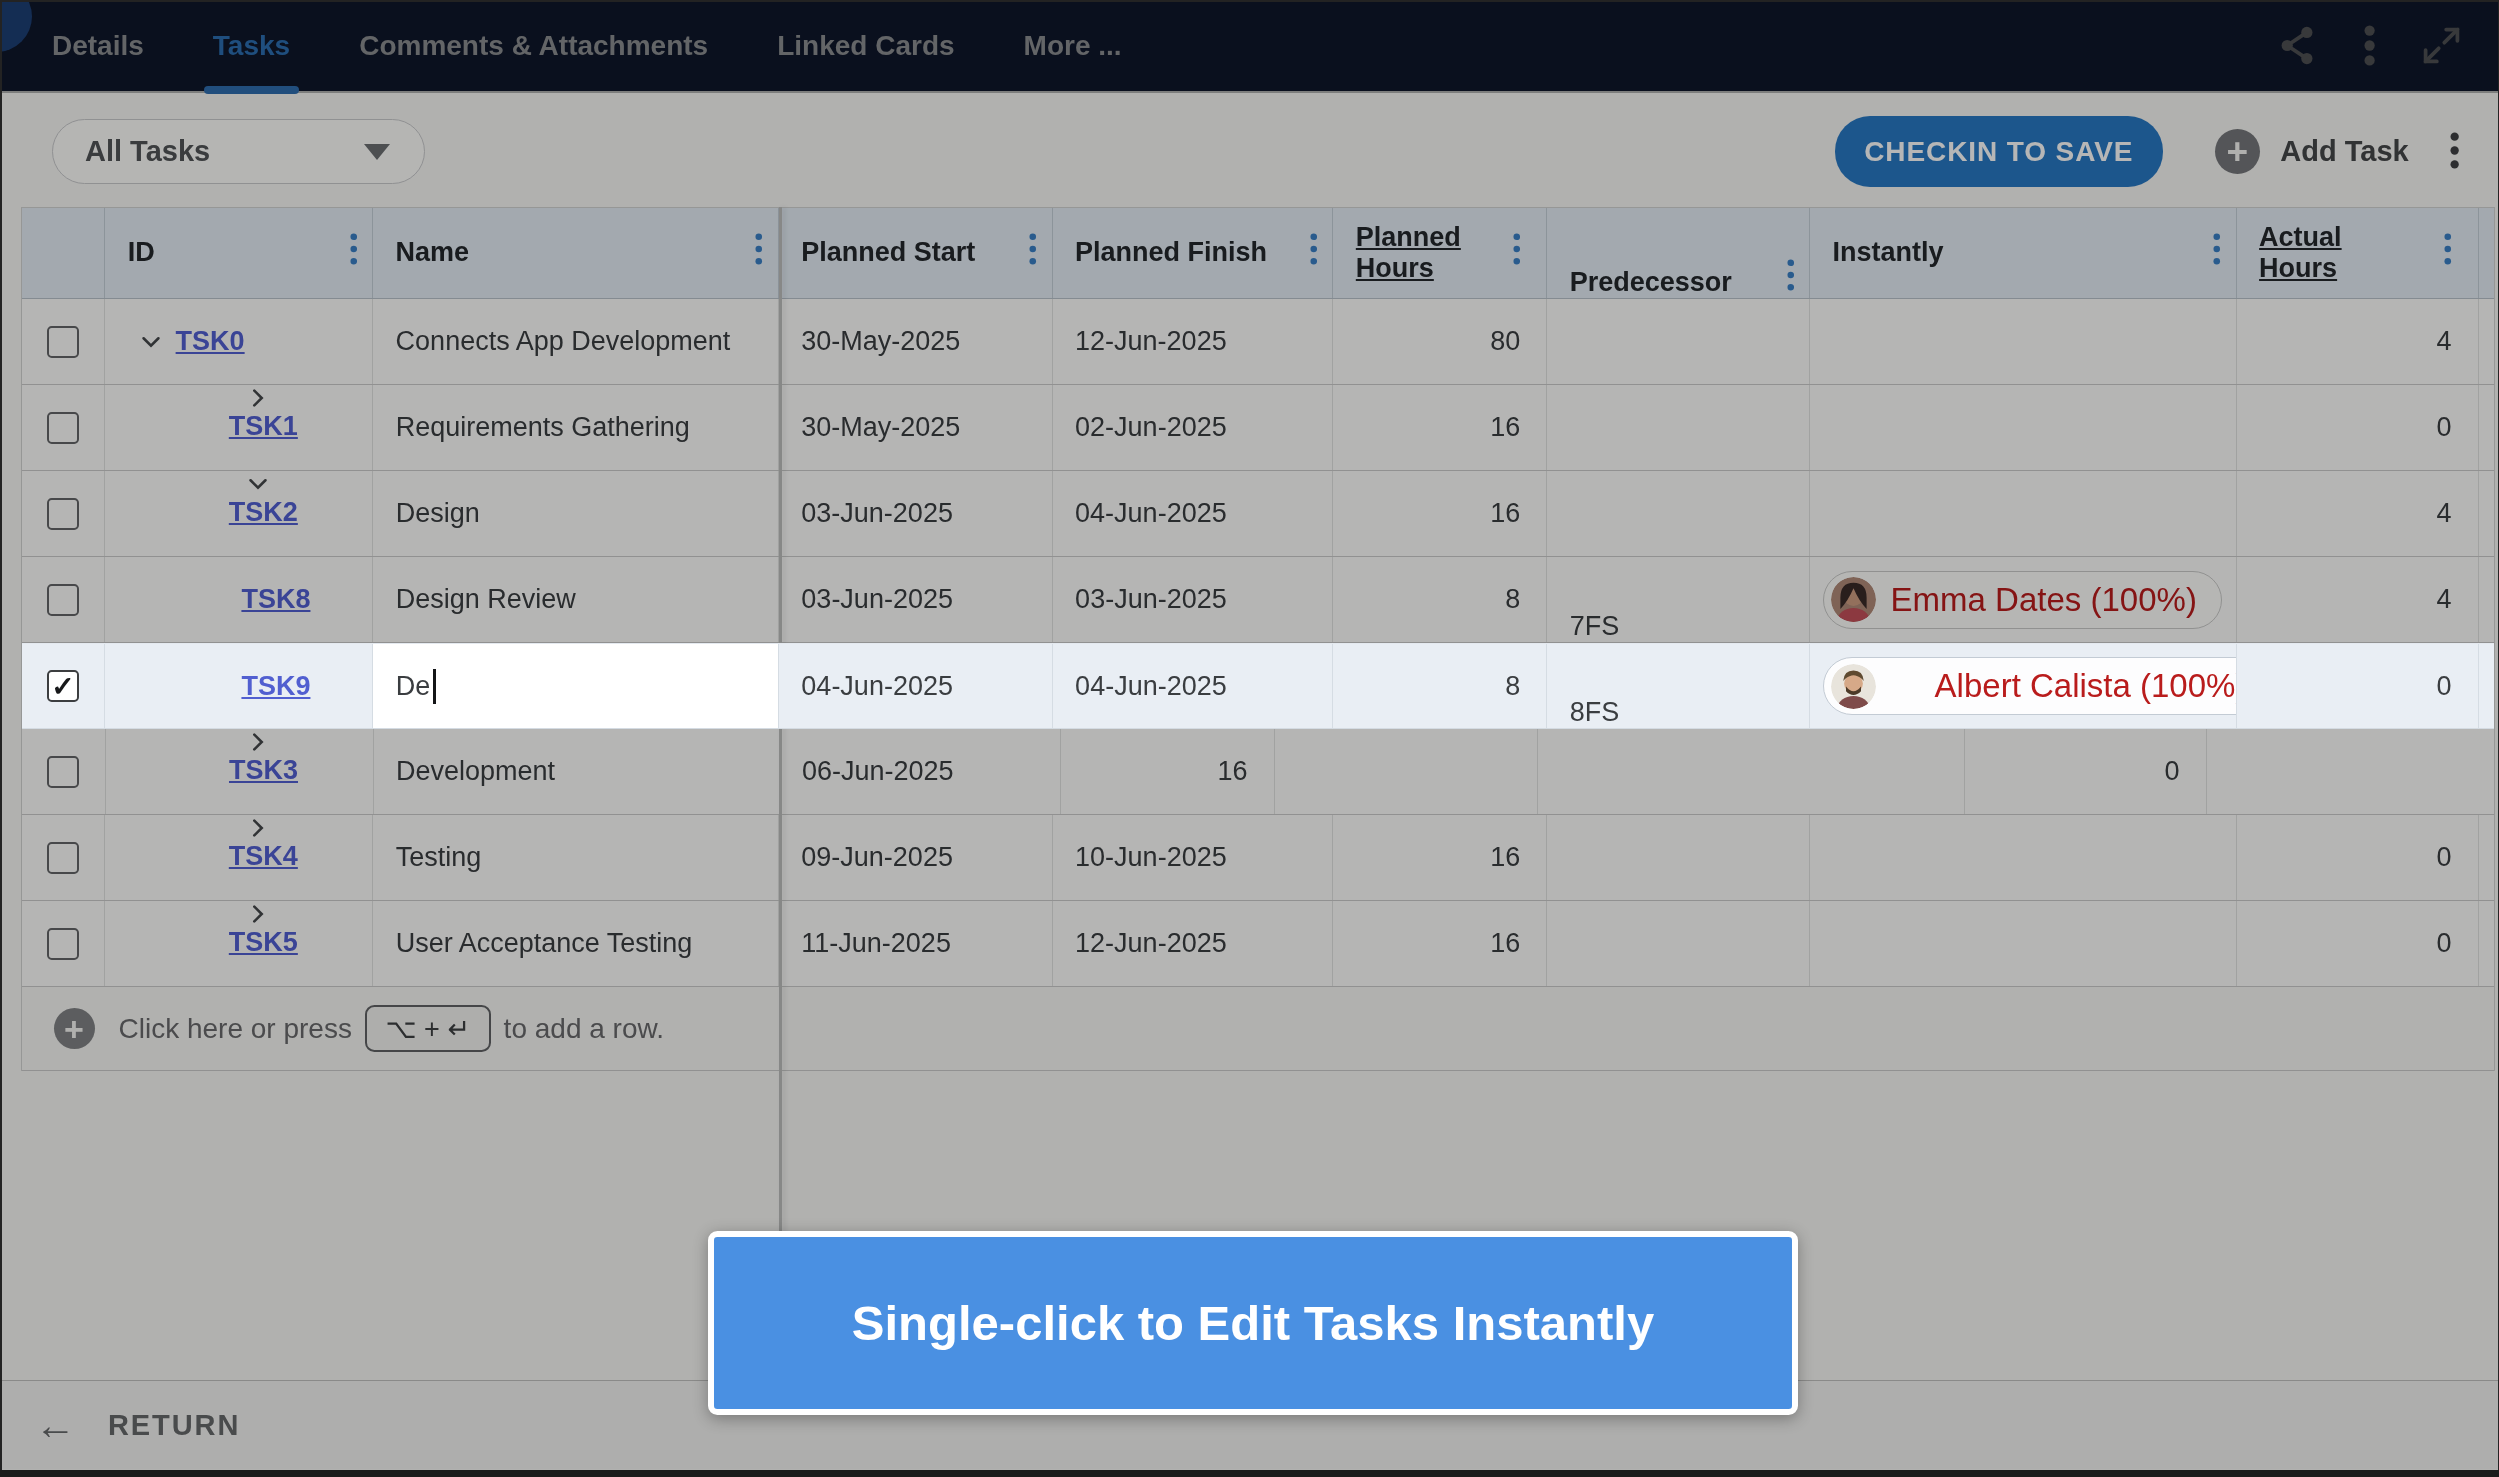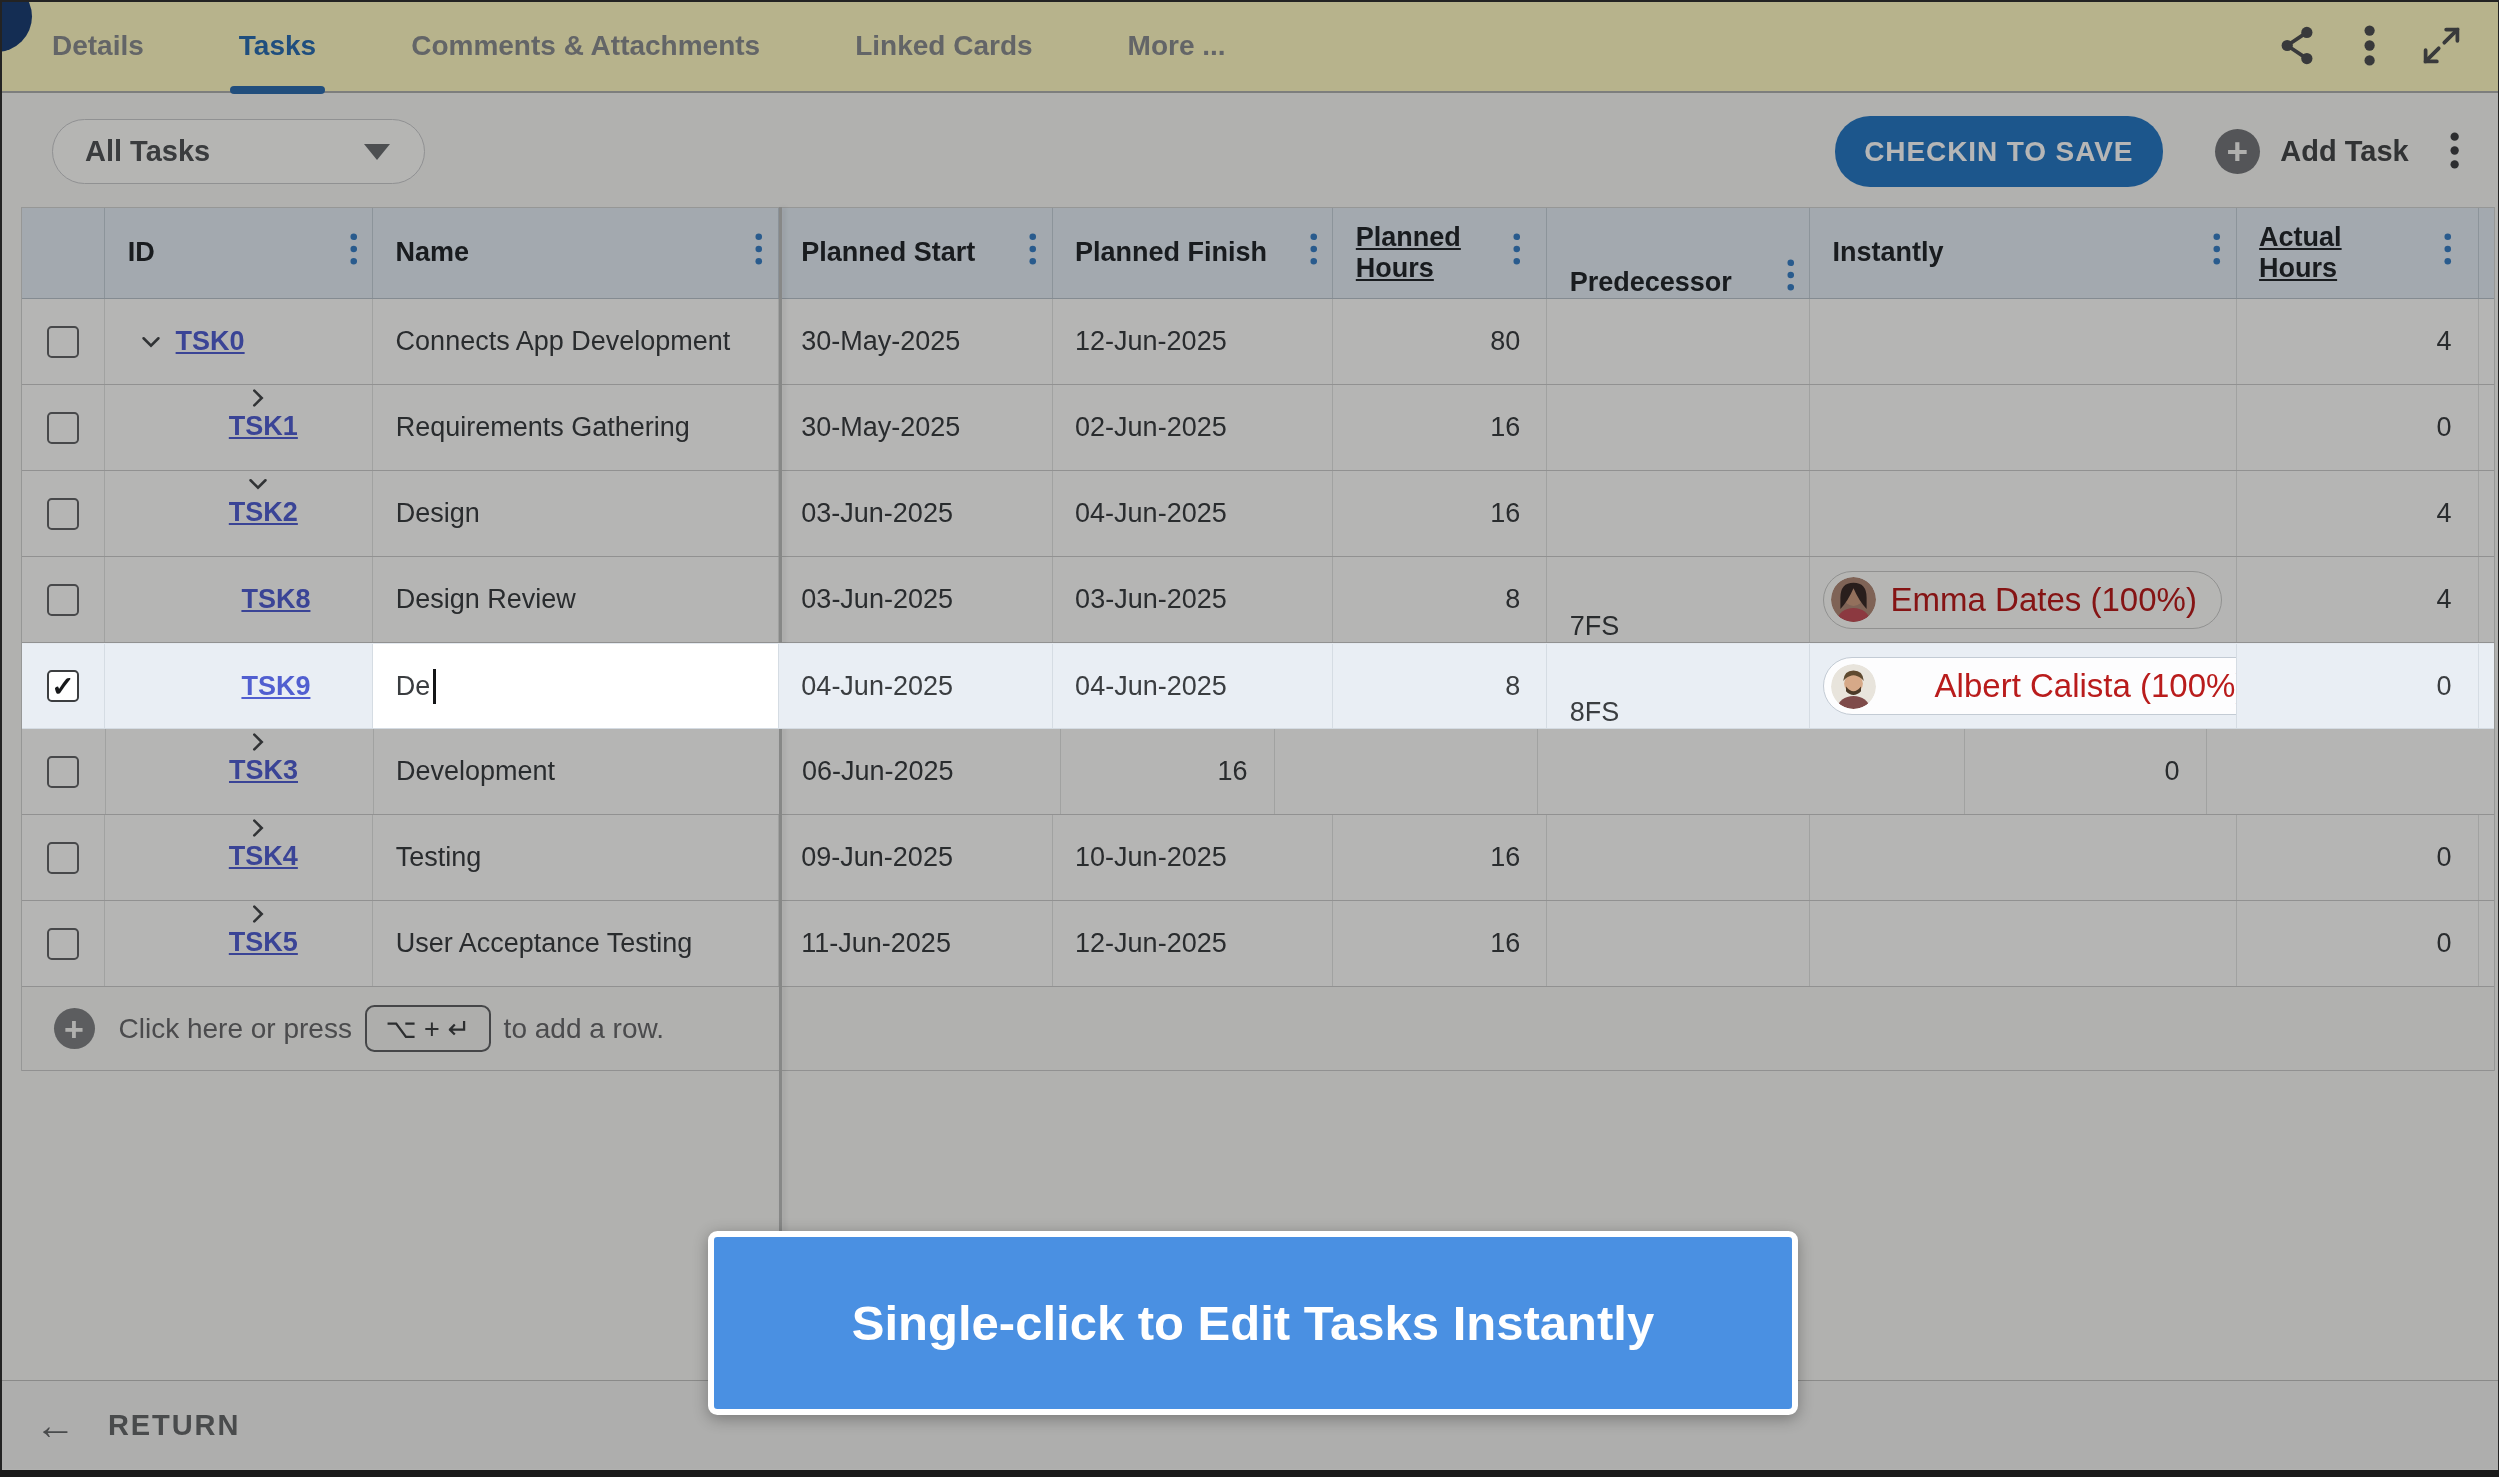--- a/index.html
+++ b/index.html
@@ -13,22 +13,22 @@
   .frame{ position:absolute; inset:0; border:2.8px solid #232323; z-index:80; pointer-events:none; }
   .bottom-edge{ position:absolute; left:0; top:1470px; width:100%; height:7.5px; background:#1b1b1b; z-index:81; }
   .corner-arc{ position:absolute; left:-39px; top:-18.6px; width:71px; height:71px; border-radius:50%; background:#1d3f74; z-index:40; }
 
   
   .overlay{ position:absolute; inset:0; background:rgba(0,0,0,0.28); z-index:50; pointer-events:none; }
 
   
   .tabbar{
     position:absolute; left:0; top:0; width:100%; height:93px;
-    display:flex; align-items:center; padding-left:52px; column-gap:95px;
-    border-bottom:2.8px solid #aeafae; background:#fef9c3;
+    display:flex; align-items:center; padding-left:52px; column-gap:69px;
+    border-bottom:2.8px solid #aeafae; background:#0f172a;
   }
   .tab{ font-size:28px; color:#8a8c8f; font-weight:600; position:relative; height:93px; display:flex; align-items:center; cursor:pointer; }
   .tab.active{ color:#2b6daf; font-weight:700; }
   .tab.active::after{ content:""; position:absolute; left:-9.3px; right:-9.3px; bottom:-1.9px; height:7.5px; background:#2f6cae; border-radius:4.7px; }
   .win-icons{ position:absolute; right:37px; top:24px; display:flex; align-items:center; column-gap:45px; }
   .win-icons svg{ display:block; }
 
   
   .toolbar{ position:absolute; left:0; top:96px; width:100%; height:111px; display:flex; align-items:center; padding:0 41px 0 52px; }
   .filter-pill{

